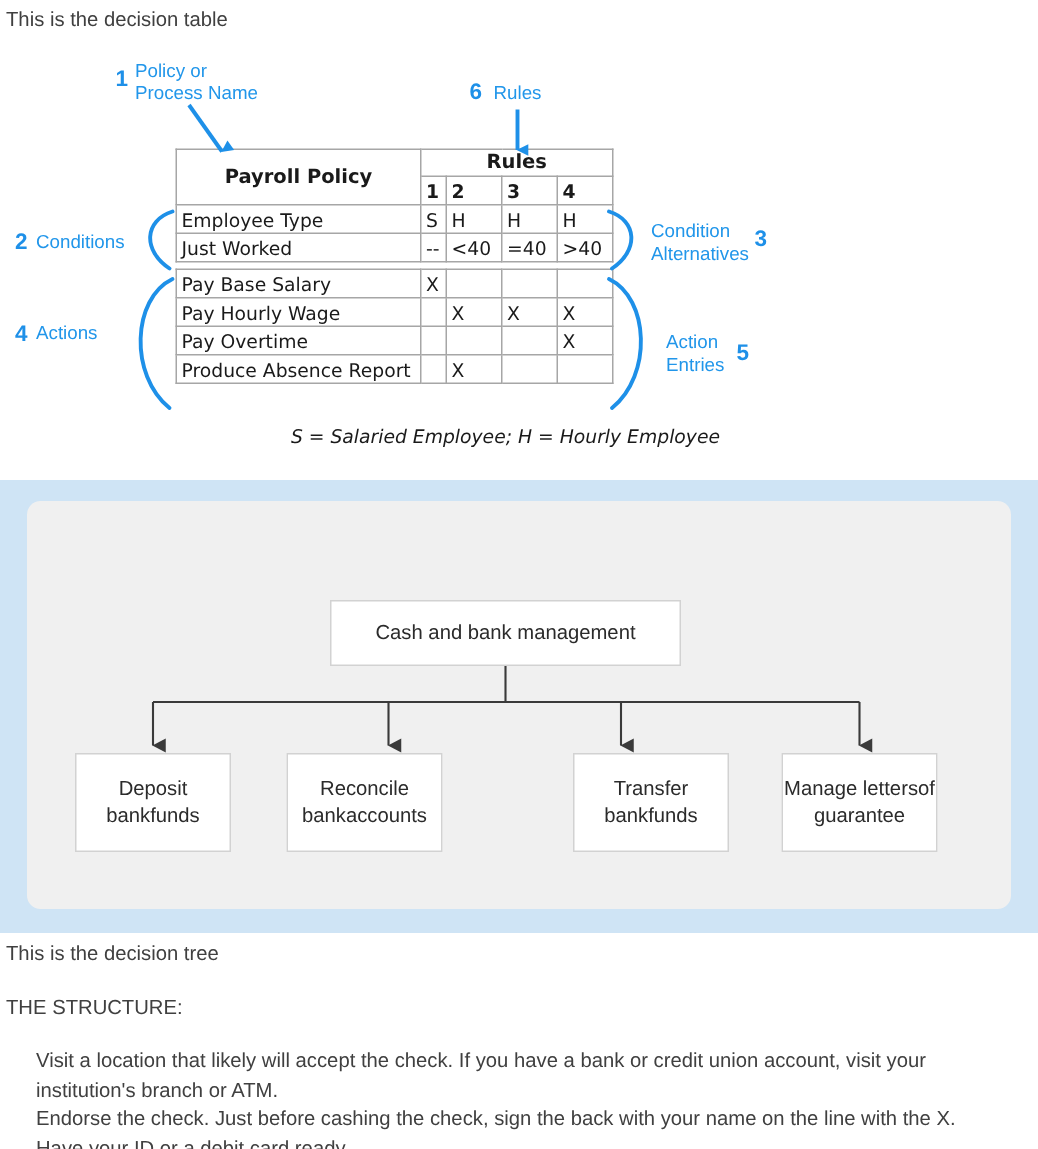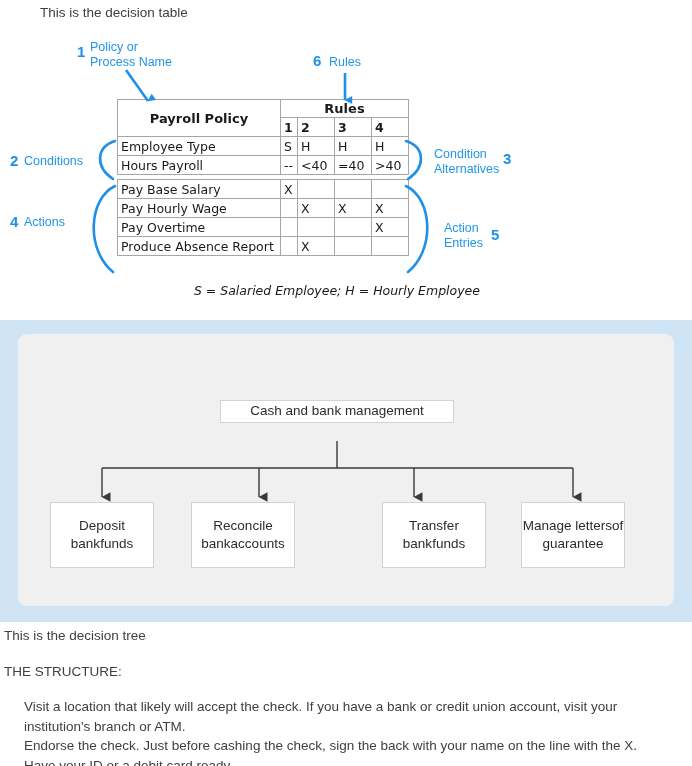--- a/index.html
+++ b/index.html
@@ -10,21 +10,21 @@
     color:#3b3b3b;
     position:relative;
     overflow:hidden;
     -webkit-font-smoothing:antialiased;
   }
   .abs{position:absolute;}
 
   
   #top-caption{
     left:4px;top:5px;
-    font-size:13.5px;color:#404040;margin-left:36px;
+    font-size:13.5px;color:#404040;
   }
 
   
   #decision-table{
     left:117px;top:99px;
     border-collapse:collapse;
     font-family:"DejaVu Sans", sans-serif;
     background:#fff;
   }
   #decision-table td,#decision-table th{
@@ -100,21 +100,21 @@
     position:absolute;
     background:#ffffff;
     border:1px solid #d2d2d2;
     box-sizing:border-box;
     display:flex;align-items:center;justify-content:center;
     text-align:center;
     font-family:"Liberation Sans", sans-serif;
     font-size:13.5px;color:#2b2b2b;
     line-height:1.35;
   }
-  #node-root{left:202px;top:66px;width:234px;height:23px;}
+  #node-root{left:202px;top:66px;width:234px;height:44px;}
   .node-child{top:168px;width:104px;height:66px;}
   #node-c0{left:32px;}
   #node-c1{left:173px;}
   #node-c2{left:364px;}
   #node-c3{left:503px;}
 
   
   #bottom{
     left:4px;top:626px;width:684px;
     font-size:13.5px;color:#404040;line-height:1.45;
@@ -142,21 +142,21 @@
     </tr>
 
     <tr>
       <td class="rowlabel">Employee Type</td>
       <td class="c1">S</td>
       <td class="c2">H</td>
       <td class="c3">H</td>
       <td class="c4">H</td>
     </tr>
     <tr>
-      <td class="rowlabel">Hours Payroll</td>
+      <td class="rowlabel">Just Worked</td>
       <td class="c1">--</td>
       <td class="c2">&lt;40</td>
       <td class="c3">=40</td>
       <td class="c4">&gt;40</td>
     </tr>
 
     <tr class="spacer">
       <td class="gap" colspan="5"></td>
     </tr>
 

